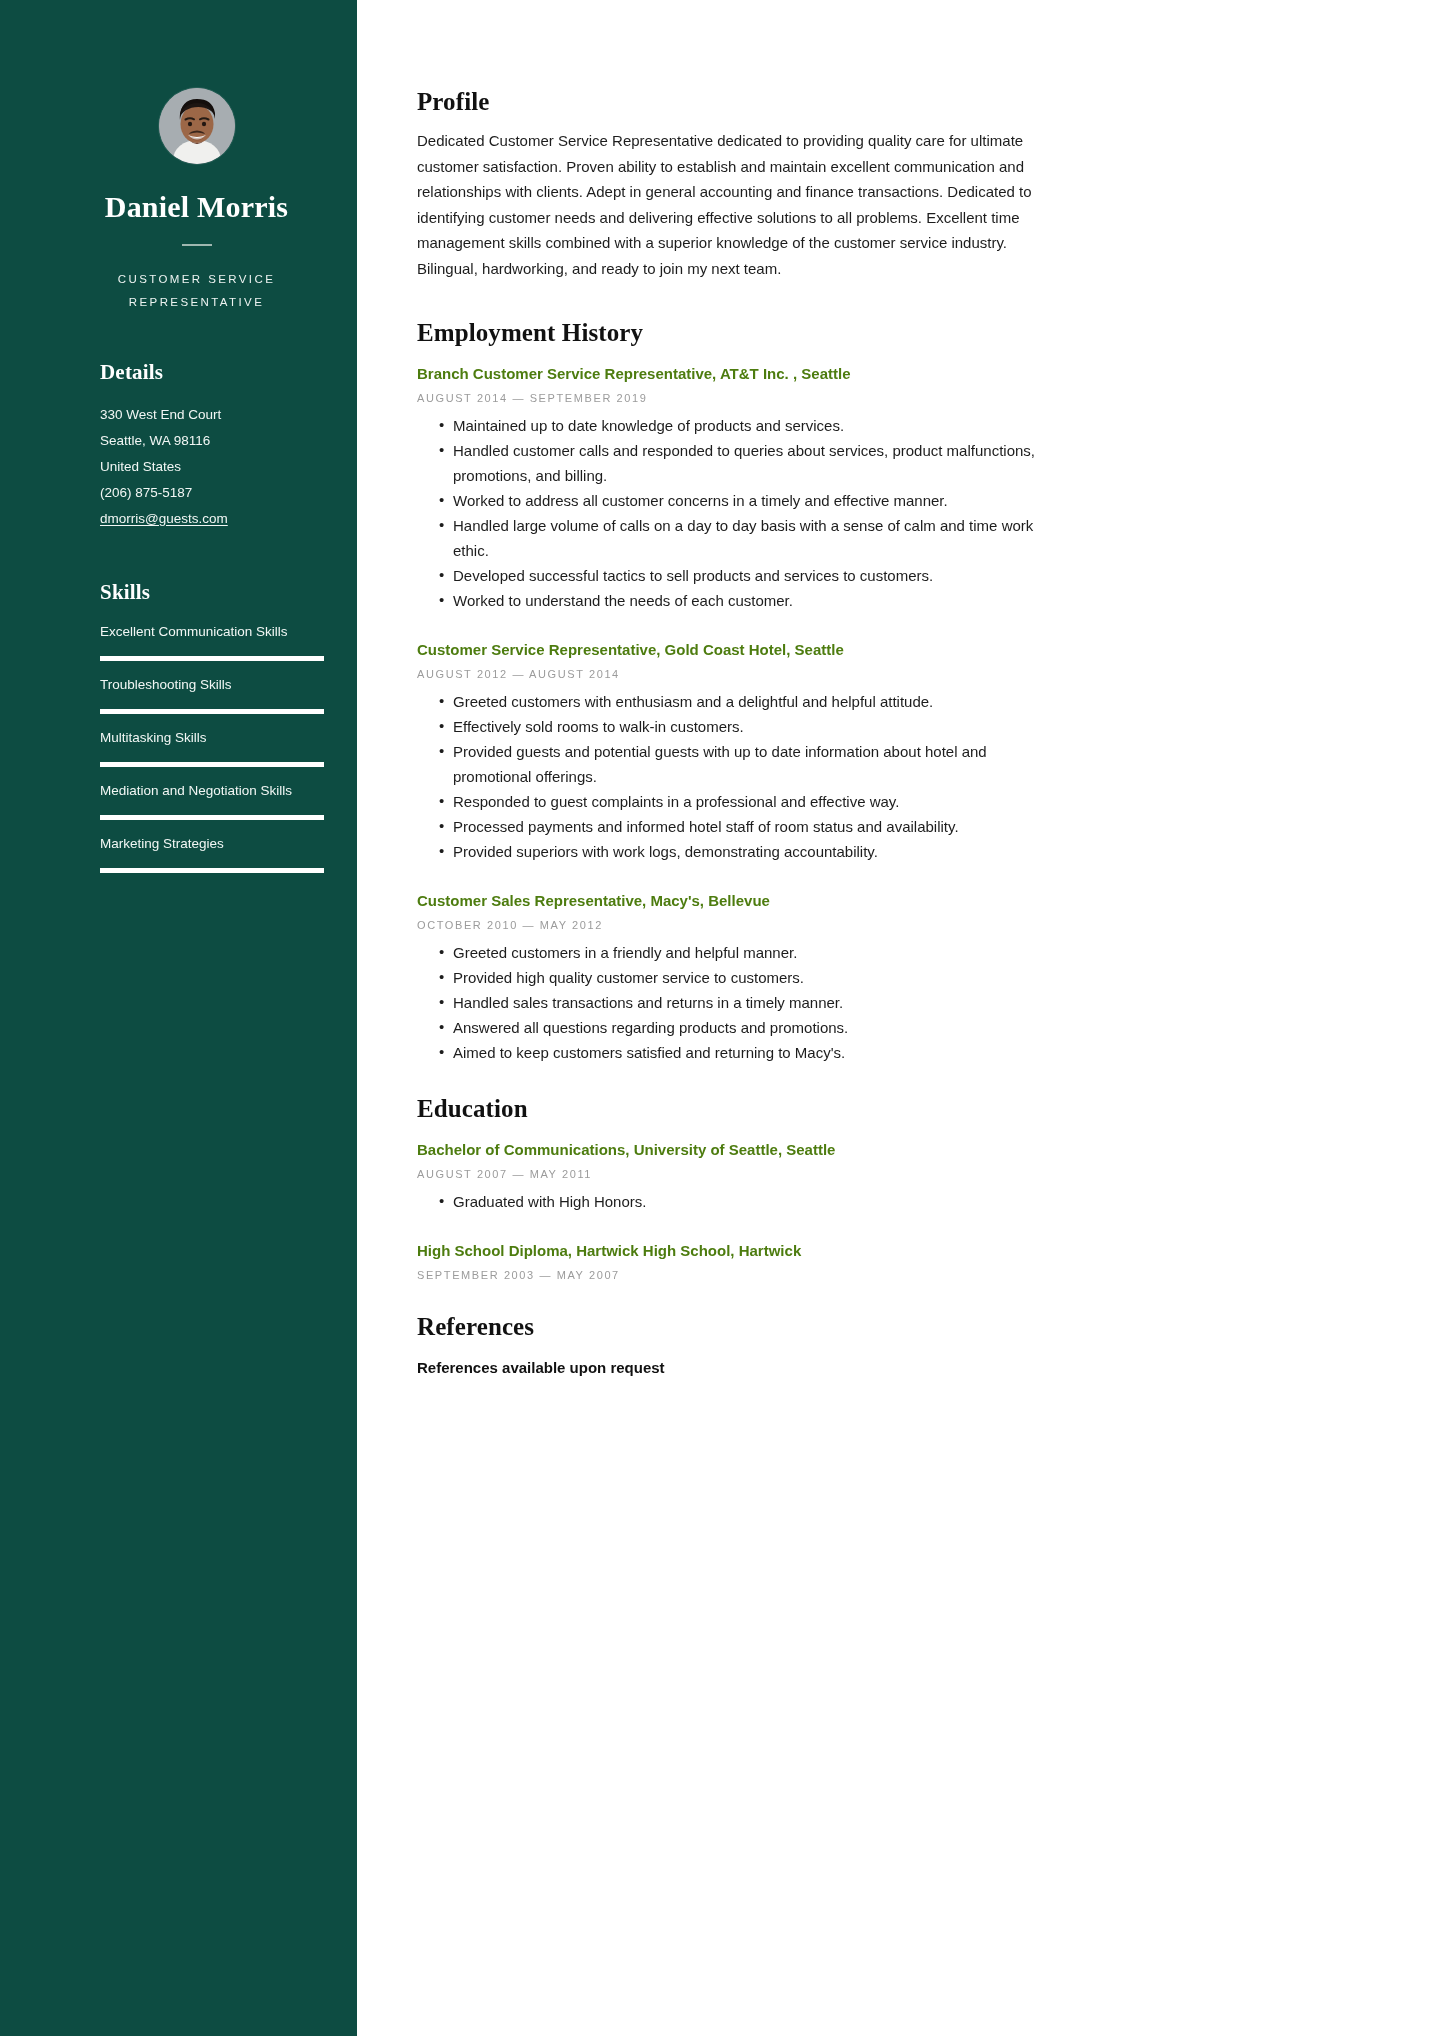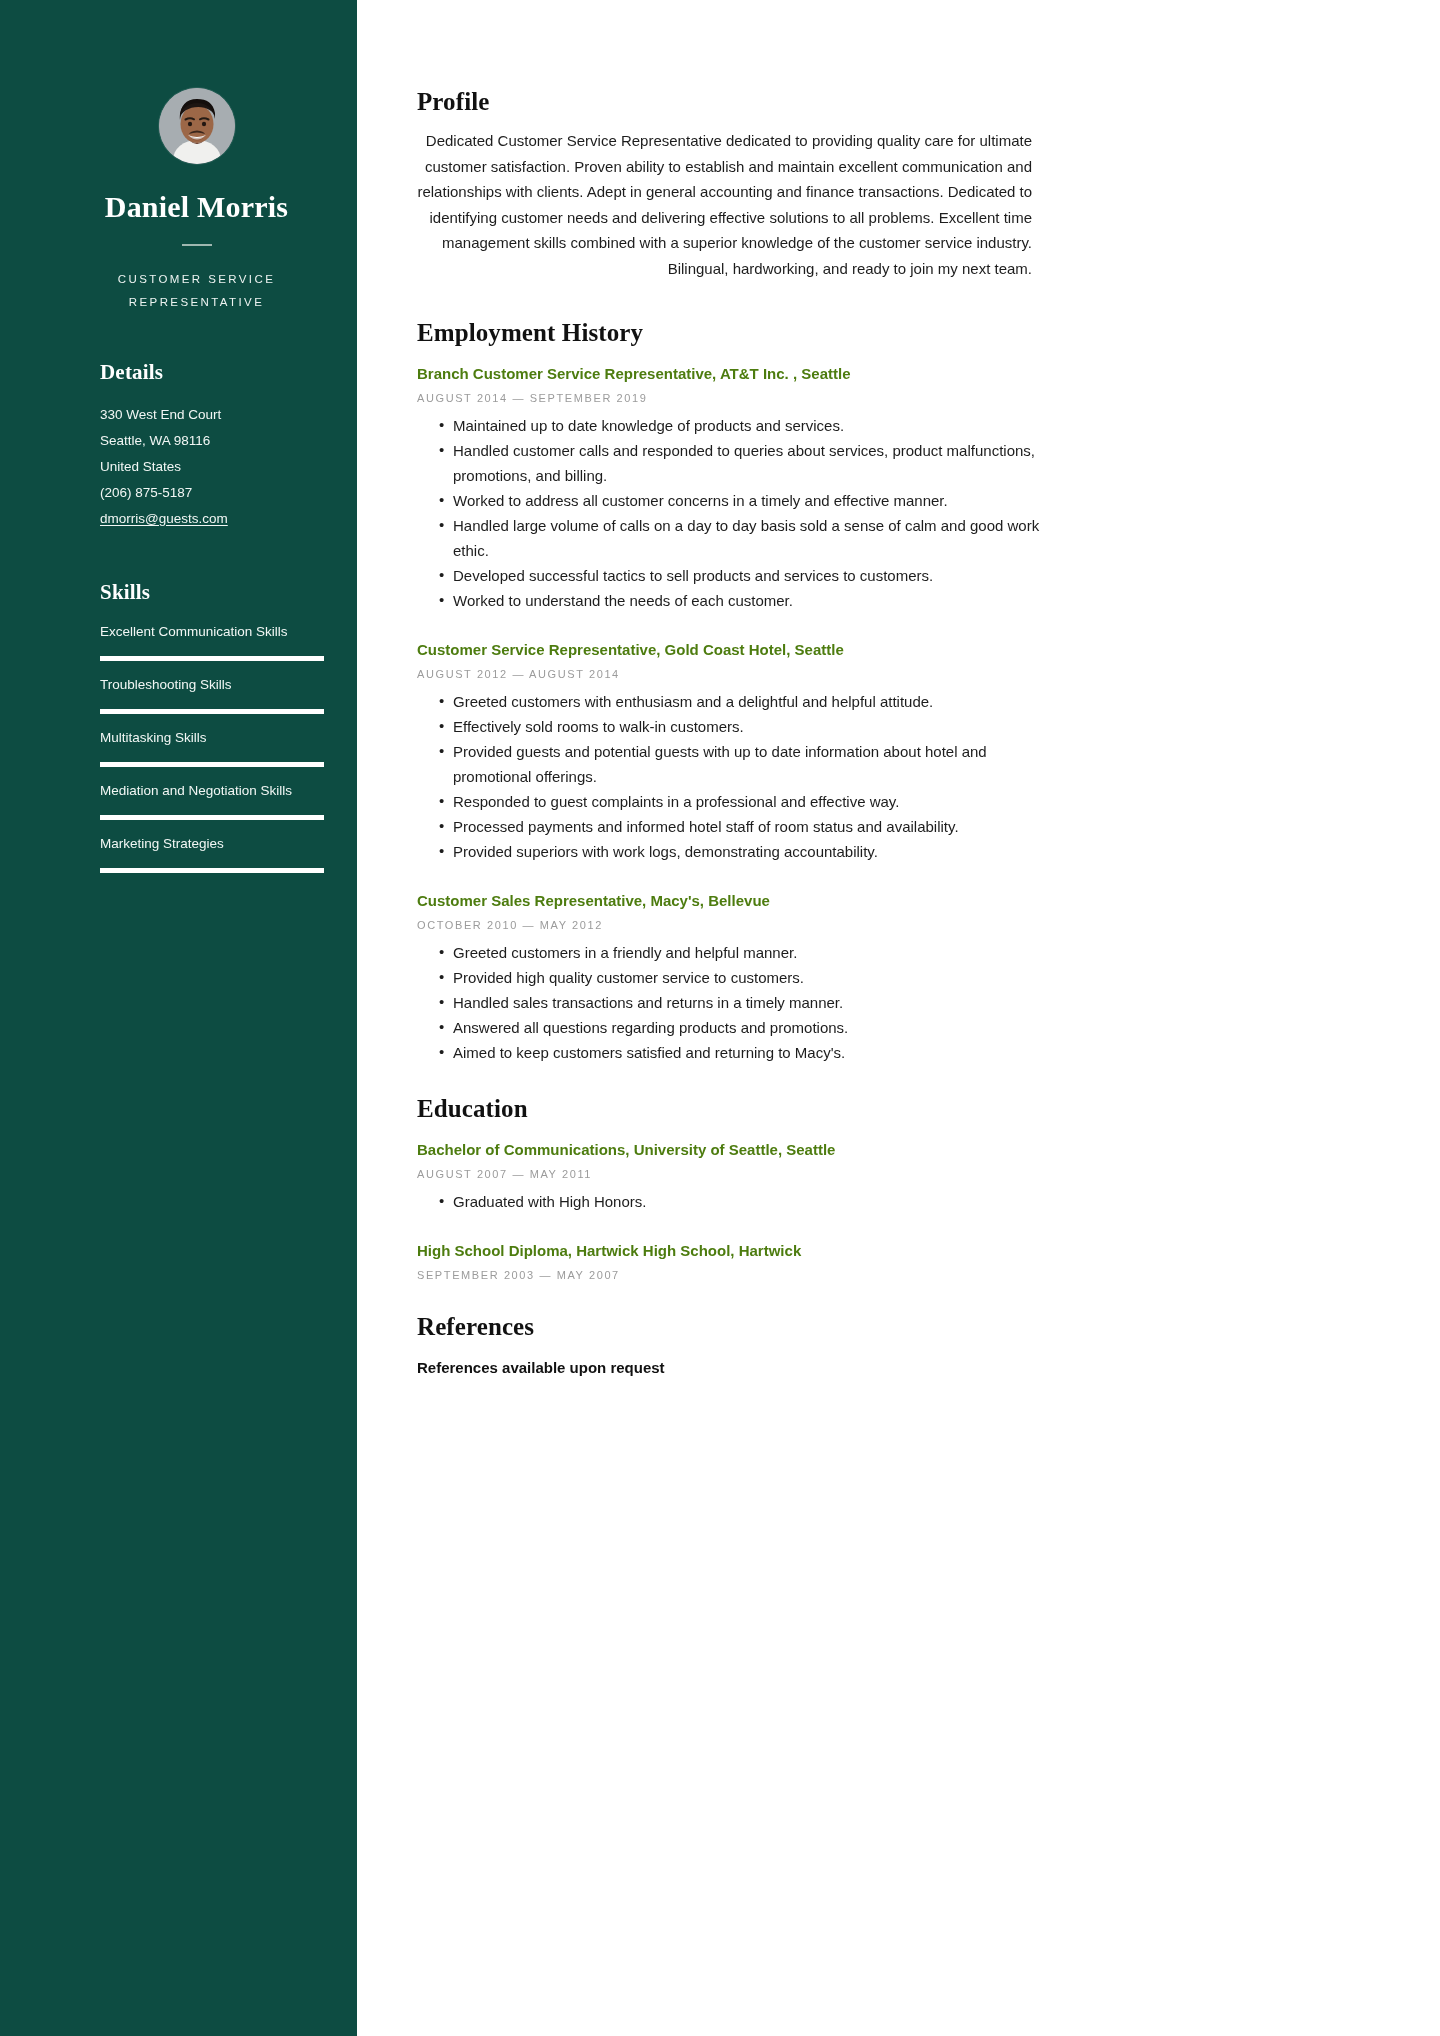--- a/index.html
+++ b/index.html
@@ -128,21 +128,20 @@
     letter-spacing: 0.1px;
     margin-bottom: 12px;
   }
 
   .profile-text {
     font-size: 15px;
     line-height: 25.5px;
     color: #1d1d1d;
     max-width: 615px;
     margin-bottom: 38px;
-    text-align: right;
   }
 
   .entry { margin-bottom: 26px; }
 
   .entry-title {
     font-size: 15px;
     font-weight: bold;
     color: #4d7c0f;
     line-height: 22px;
     margin-bottom: 7px;
@@ -290,21 +289,21 @@
     <section class="section" id="employment-section">
       <h1 class="section-title spaced-top">Employment History</h1>
 
       <div class="entry">
         <div class="entry-title">Branch Customer Service Representative, AT&amp;T Inc. , Seattle</div>
         <div class="entry-dates">AUGUST 2014 — SEPTEMBER 2019</div>
         <ul class="entry-bullets">
           <li>Maintained up to date knowledge of products and services.</li>
           <li>Handled customer calls and responded to queries about services, product malfunctions, promotions, and billing.</li>
           <li>Worked to address all customer concerns in a timely and effective manner.</li>
-          <li>Handled large volume of calls on a day to day basis sold a sense of calm and good work ethic.</li>
+          <li>Handled large volume of calls on a day to day basis with a sense of calm and time work ethic.</li>
           <li>Developed successful tactics to sell products and services to customers.</li>
           <li>Worked to understand the needs of each customer.</li>
         </ul>
       </div>
 
       <div class="entry">
         <div class="entry-title">Customer Service Representative, Gold Coast Hotel, Seattle</div>
         <div class="entry-dates">AUGUST 2012 — AUGUST 2014</div>
         <ul class="entry-bullets">
           <li>Greeted customers with enthusiasm and a delightful and helpful attitude.</li>

